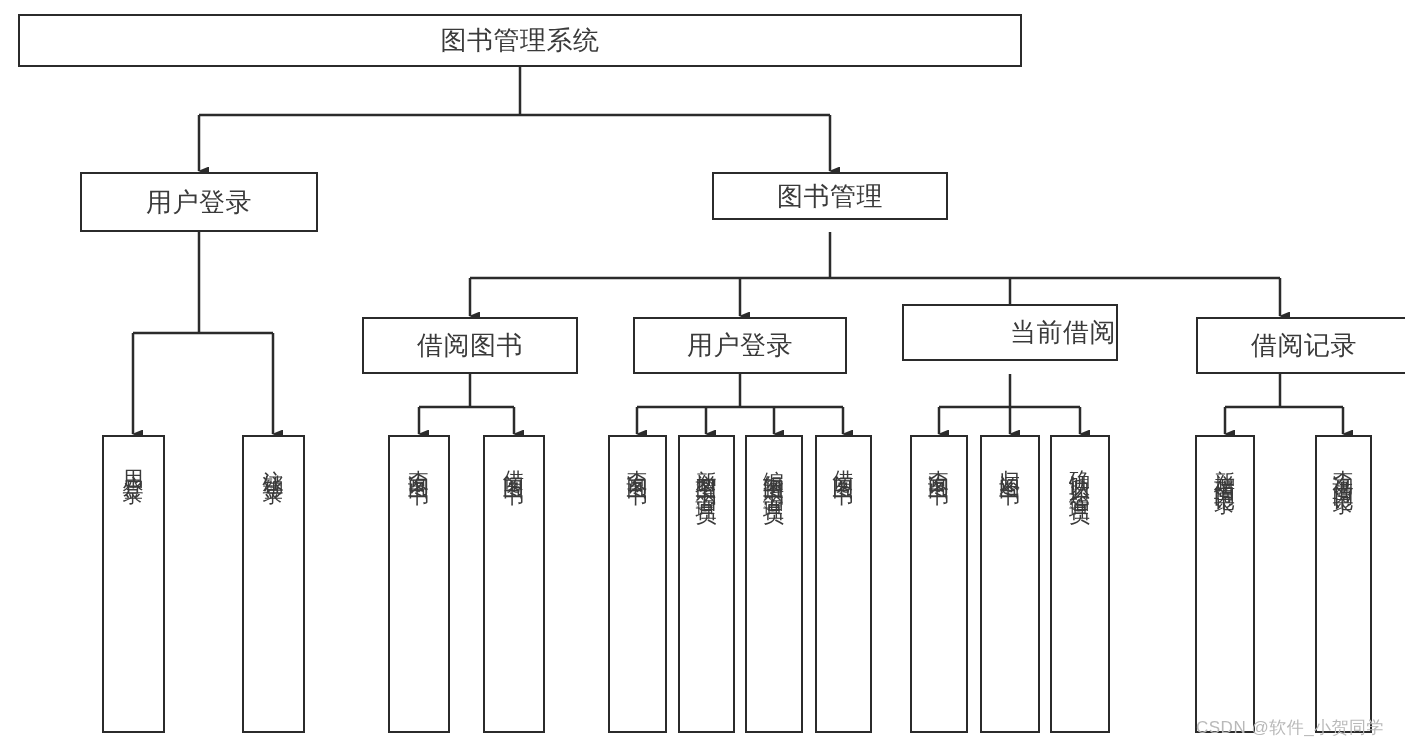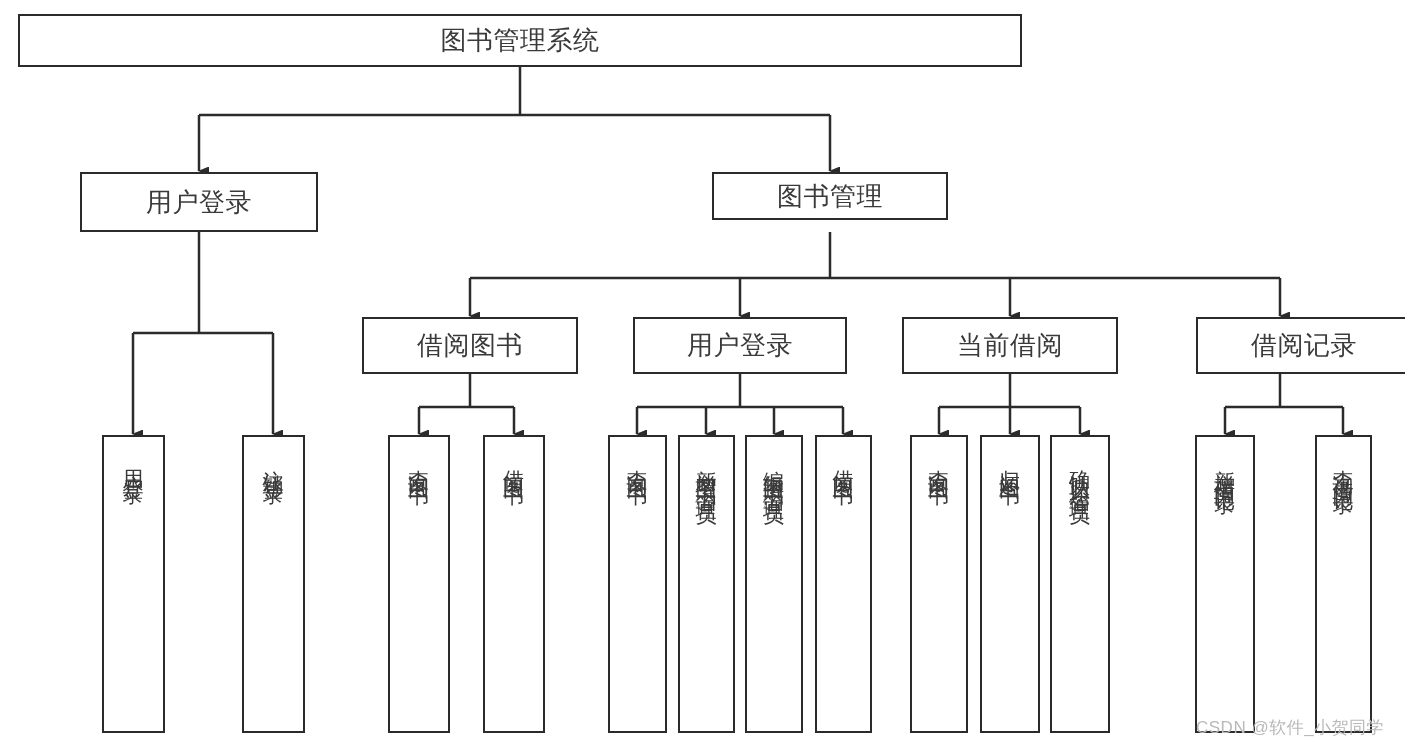--- a/index.html
+++ b/index.html
@@ -120,21 +120,21 @@
       </div>
       <div class="node-box" style="left: 712px; top: 172px; width: 236px; height: 48px;">
         <span class="node-label">图书管理</span>
       </div>
       <div class="node-box" style="left: 362px; top: 317px; width: 216px; height: 57px;">
         <span class="node-label">借阅图书</span>
       </div>
       <div class="node-box" style="left: 633px; top: 317px; width: 214px; height: 57px;">
         <span class="node-label">用户登录</span>
       </div>
-      <div class="node-box" style="left: 902px; top: 317px; width: 216px; height: 57px;">
+      <div class="node-box" style="left: 902px; top: 304px; width: 216px; height: 57px; justify-content: flex-end;">
         <span class="node-label">当前借阅</span>
       </div>
       <div class="node-box" style="left: 1172px; top: 317px; width: 216px; height: 57px; margin-left: 24px;">
         <span class="node-label">借阅记录</span>
       </div>
       <div class="node-box vertical" style="left: 102px; top: 435px; width: 63px; height: 298px;">
         <span class="node-label">用户登录</span>
       </div>
       <div class="node-box vertical" style="left: 242px; top: 435px; width: 63px; height: 298px;">
         <span class="node-label">注销登录</span>

